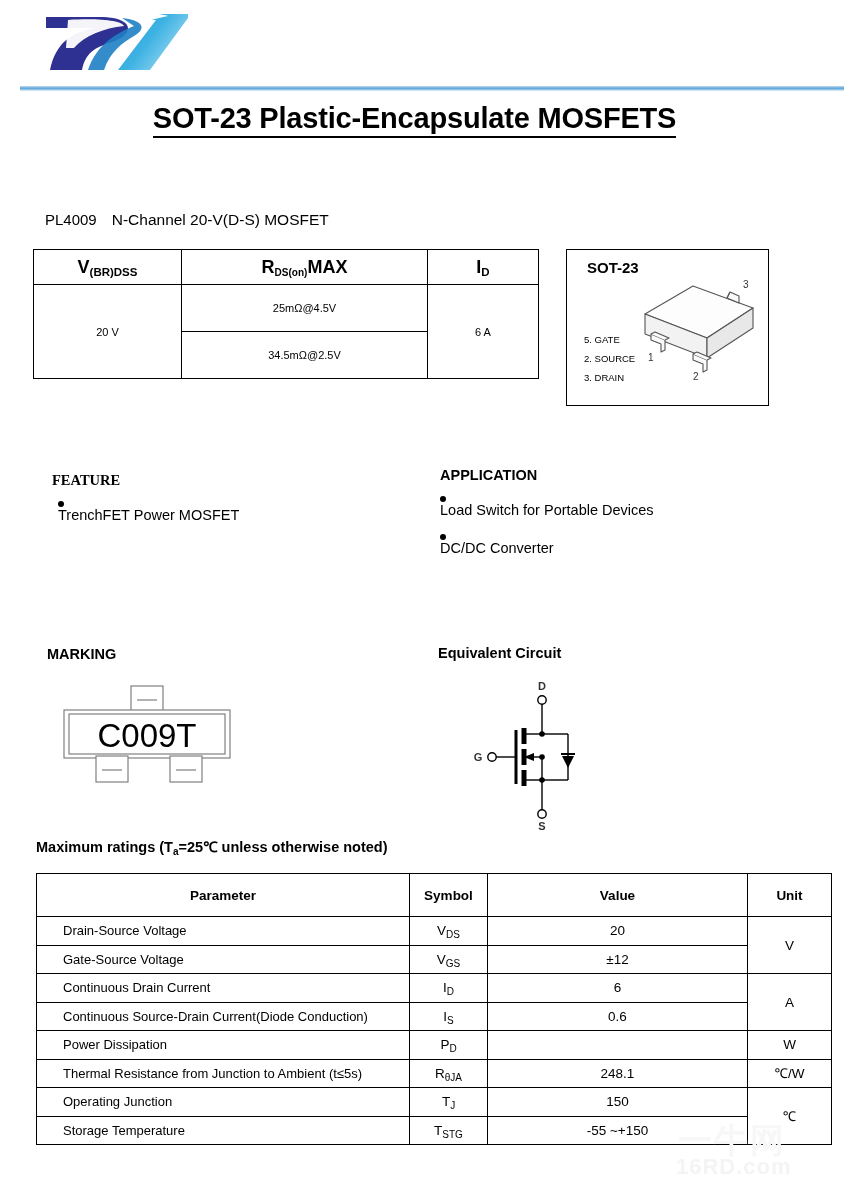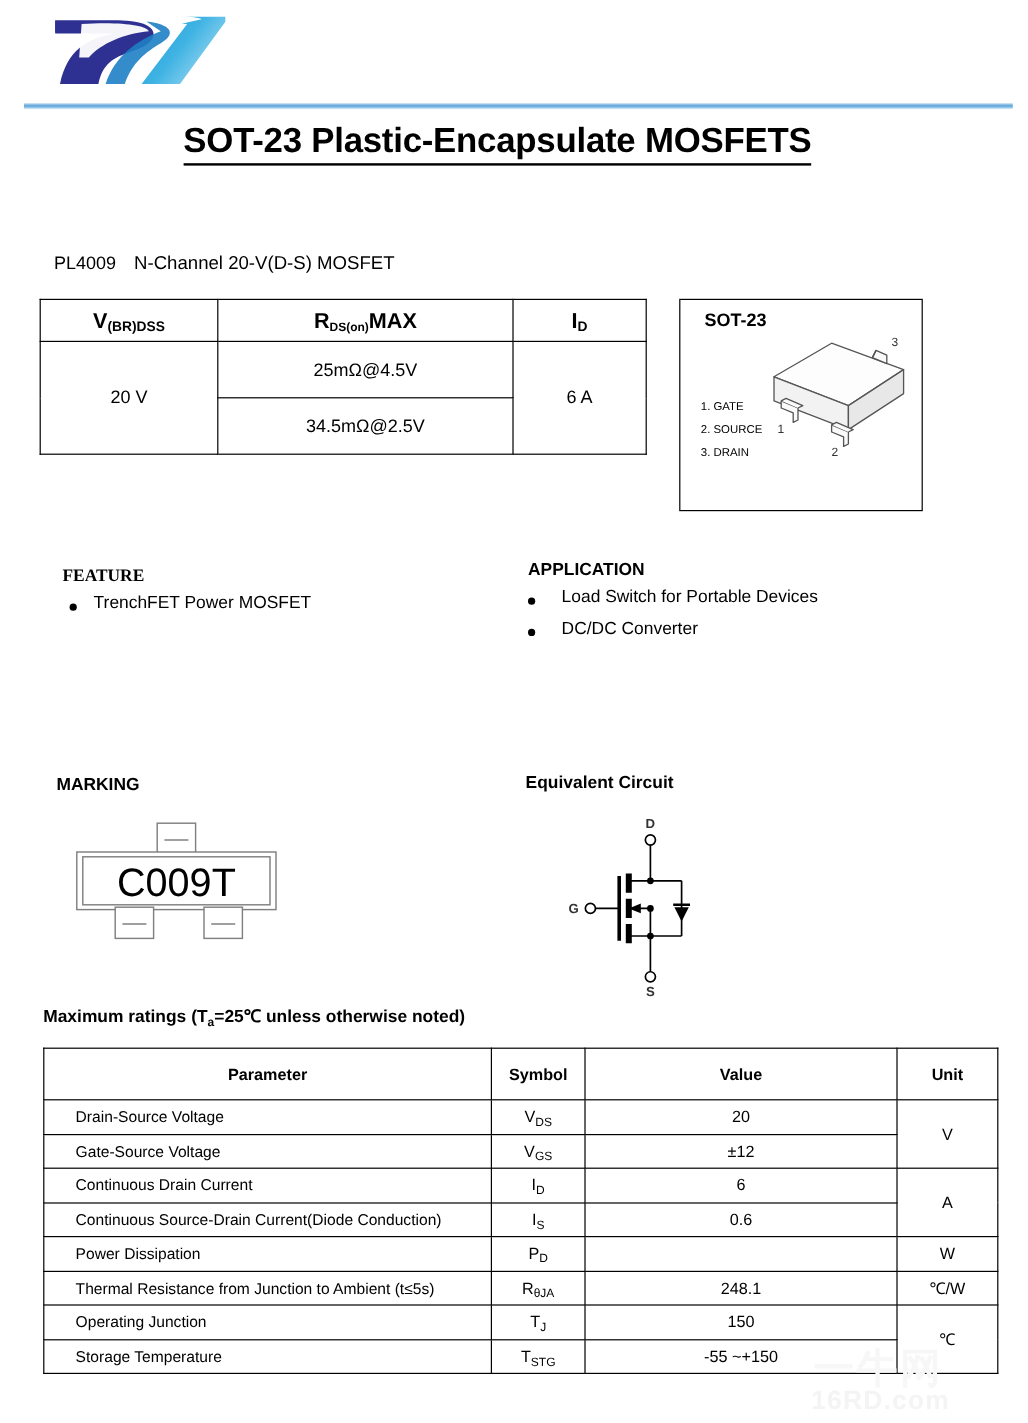--- a/index.html
+++ b/index.html
@@ -80,36 +80,36 @@
     position: absolute;
     left: 33px; top: 249px;
     width: 505px;
     border-collapse: collapse;
     table-layout: fixed;
   }
   .spec-table td {
     border: 1.3px solid #000;
     text-align: center;
     vertical-align: middle;
-    font-size: 15px;
+    font-size: 11px;
   }
   .spec-table .hdr {
     height: 32px;
     font-weight: bold;
     font-size: 18px;
   }
   .spec-table .val-cell { height: 44px; }
   .sub { font-size: 11.5px; vertical-align: baseline; position: relative; top: 3px; font-weight: bold;}
   .sub-sm { font-size: 10px; vertical-align: baseline; position: relative; top: 3px; font-weight: bold;}
 
   
   .pkg-box {
     position: absolute;
     left: 566px; top: 249px;
-    width: 203px; height: 177px;
+    width: 203px; height: 157px;
     border: 1.2px solid #000;
     box-sizing: border-box;
   }
   .pkg-title {
     position: absolute;
     left: 20px; top: 9px;
     font-size: 15px;
     font-weight: bold;
   }
   .pkg-pins {
@@ -131,22 +131,23 @@
     font-weight: bold;
   }
   .bullet-list {
     position: absolute;
     margin: 0; padding: 0;
     list-style: none;
     font-size: 14.5px;
   }
   .bullet-list li {
     display: flex;
-    align-items: center;
+    align-items: flex-start;
     margin-bottom: 10px;
+    flex-direction: column;
   }
   .bdot {
     display: inline-block;
     width: 6px; height: 6px;
     border-radius: 50%;
     background: #000;
     margin-right: 14px;
     margin-top: 6px;
     flex: none;
   }
@@ -306,21 +307,21 @@
     </tr>
     <tr>
       <td class="val-cell">34.5mΩ@2.5V</td>
     </tr>
   </tbody>
 </table>
 
 <div class="pkg-box">
   <div class="pkg-title">SOT-23</div>
   <div class="pkg-pins">
-    <div>1. GATE</div>
+    <div>5. GATE</div>
     <div>2. SOURCE</div>
     <div>3. DRAIN</div>
   </div>
   <div class="pkg-art">
     <svg width="130" height="110" viewBox="0 0 130 110">
       <g fill="none" stroke="#555" stroke-width="1.1" stroke-linejoin="round">
 
         <polygon points="10,42 58,14 118,36 72,66" fill="#fdfdfd"></polygon>
         <polygon points="10,42 10,62 72,86 72,66" fill="#f2f2f2"></polygon>
         <polygon points="72,66 72,86 118,56 118,36" fill="#e8e8e8"></polygon>

